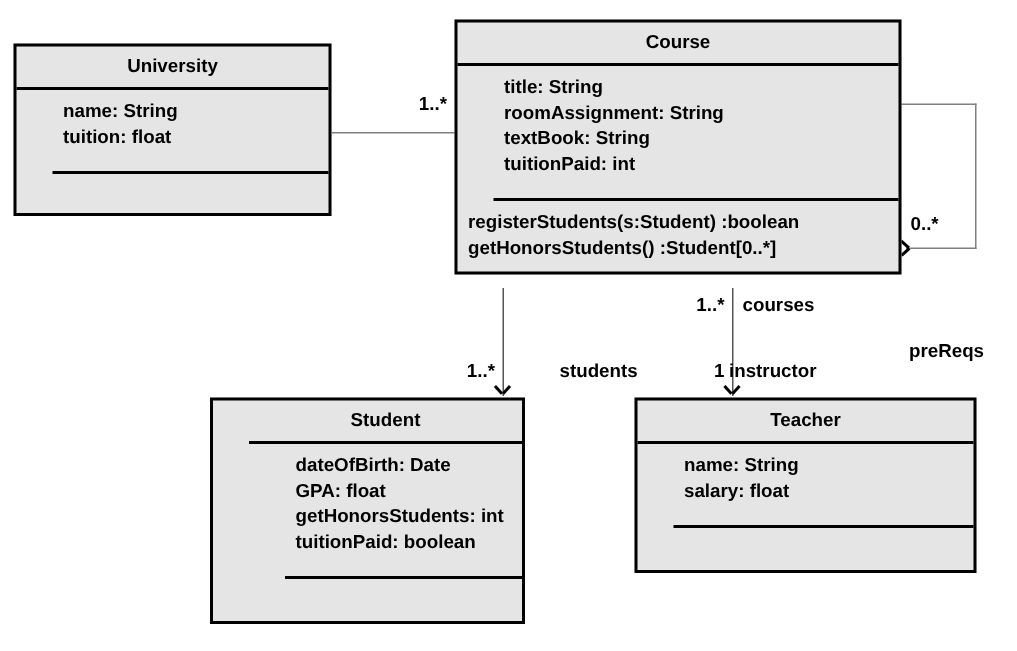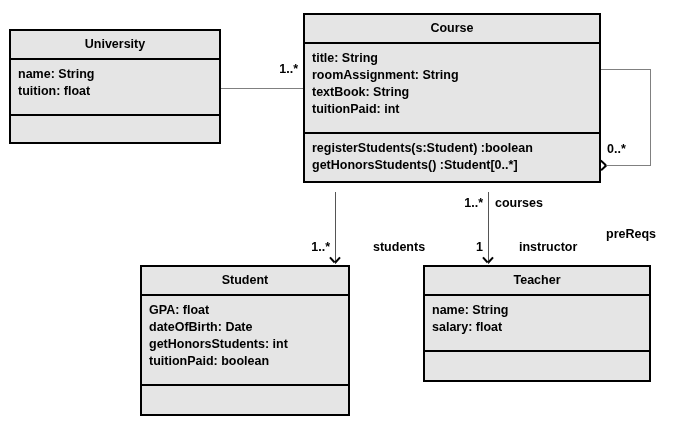--- a/index.html
+++ b/index.html
@@ -38,38 +38,39 @@
   }
   .uml-compartment {
     box-sizing: border-box;
     padding: 6px 0 6px 7px;
     font-size: 12.5px;
     line-height: 17px;
     font-weight: bold;
   }
   .uml-compartment.bordered {
     border-bottom: 2px solid #000000;
+    margin-left: 24px;
   }
   .uml-compartment .row {
     white-space: nowrap;
   }
   .uml-compartment.empty {
     min-height: 24px;
   }
 
   
   #class-university { left: 9px;   top: 29px;  width: 212px; }
   #class-university .uml-compartment.attrs { height: 56px; }
   #class-university .uml-compartment.ops   { height: 26px; }
 
   #class-course { left: 303px; top: 13px;  width: 298px; }
   #class-course .uml-compartment.attrs { height: 90px; }
   #class-course .uml-compartment.ops   { height: 47px; }
 
-  #class-student { left: 140px; top: 265px; width: 210px; }
+  #class-student { left: 140px; top: 265px; width: 210px; padding-left: 24px; }
   #class-student .uml-compartment.attrs { height: 90px; }
   #class-student .uml-compartment.ops   { height: 28px; }
 
   #class-teacher { left: 423px; top: 265px; width: 228px; }
   #class-teacher .uml-compartment.attrs { height: 56px; }
   #class-teacher .uml-compartment.ops   { height: 28px; }
 
   
   .edge {
     position: absolute;
@@ -151,22 +152,22 @@
     </div>
     <div class="uml-compartment ops">
       <div class="row">registerStudents(s:Student) :boolean</div>
       <div class="row">getHonorsStudents() :Student[0..*]</div>
     </div>
   </div>
 
   <div class="uml-class" id="class-student">
     <div class="uml-title">Student</div>
     <div class="uml-compartment attrs bordered">
+      <div class="row">dateOfBirth: Date</div>
       <div class="row">GPA: float</div>
-      <div class="row">dateOfBirth: Date</div>
       <div class="row">getHonorsStudents: int</div>
       <div class="row">tuitionPaid: boolean</div>
     </div>
     <div class="uml-compartment ops empty"></div>
   </div>
 
   <div class="uml-class" id="class-teacher">
     <div class="uml-title">Teacher</div>
     <div class="uml-compartment attrs bordered">
       <div class="row">name: String</div>
@@ -200,21 +201,21 @@
   </div>
   <div class="edge-label" style="left:342px; top:241px;margin-left:31px;">
     <span>students</span>
   </div>
 
   <div class="edge v" style="left:488px; top:192px; height:72px; background:#555555; width:1px;"></div>
   <div class="arrowhead down" style="left:484px; top:256px;"></div>
   <div class="edge-label mult" style="left:443px; top:241px; width:40px;">
     <span>1</span>
   </div>
-  <div class="edge-label" style="left:519px; top:241px;">
+  <div class="edge-label" style="left:486px; top:241px;">
     <span>instructor</span>
   </div>
 
   <div class="edge-label mult" style="left:443px; top:197px; width:40px;">
     <span>1..*</span>
   </div>
   <div class="edge-label" style="left:495px; top:197px;">
     <span>courses</span>
   </div>
 

